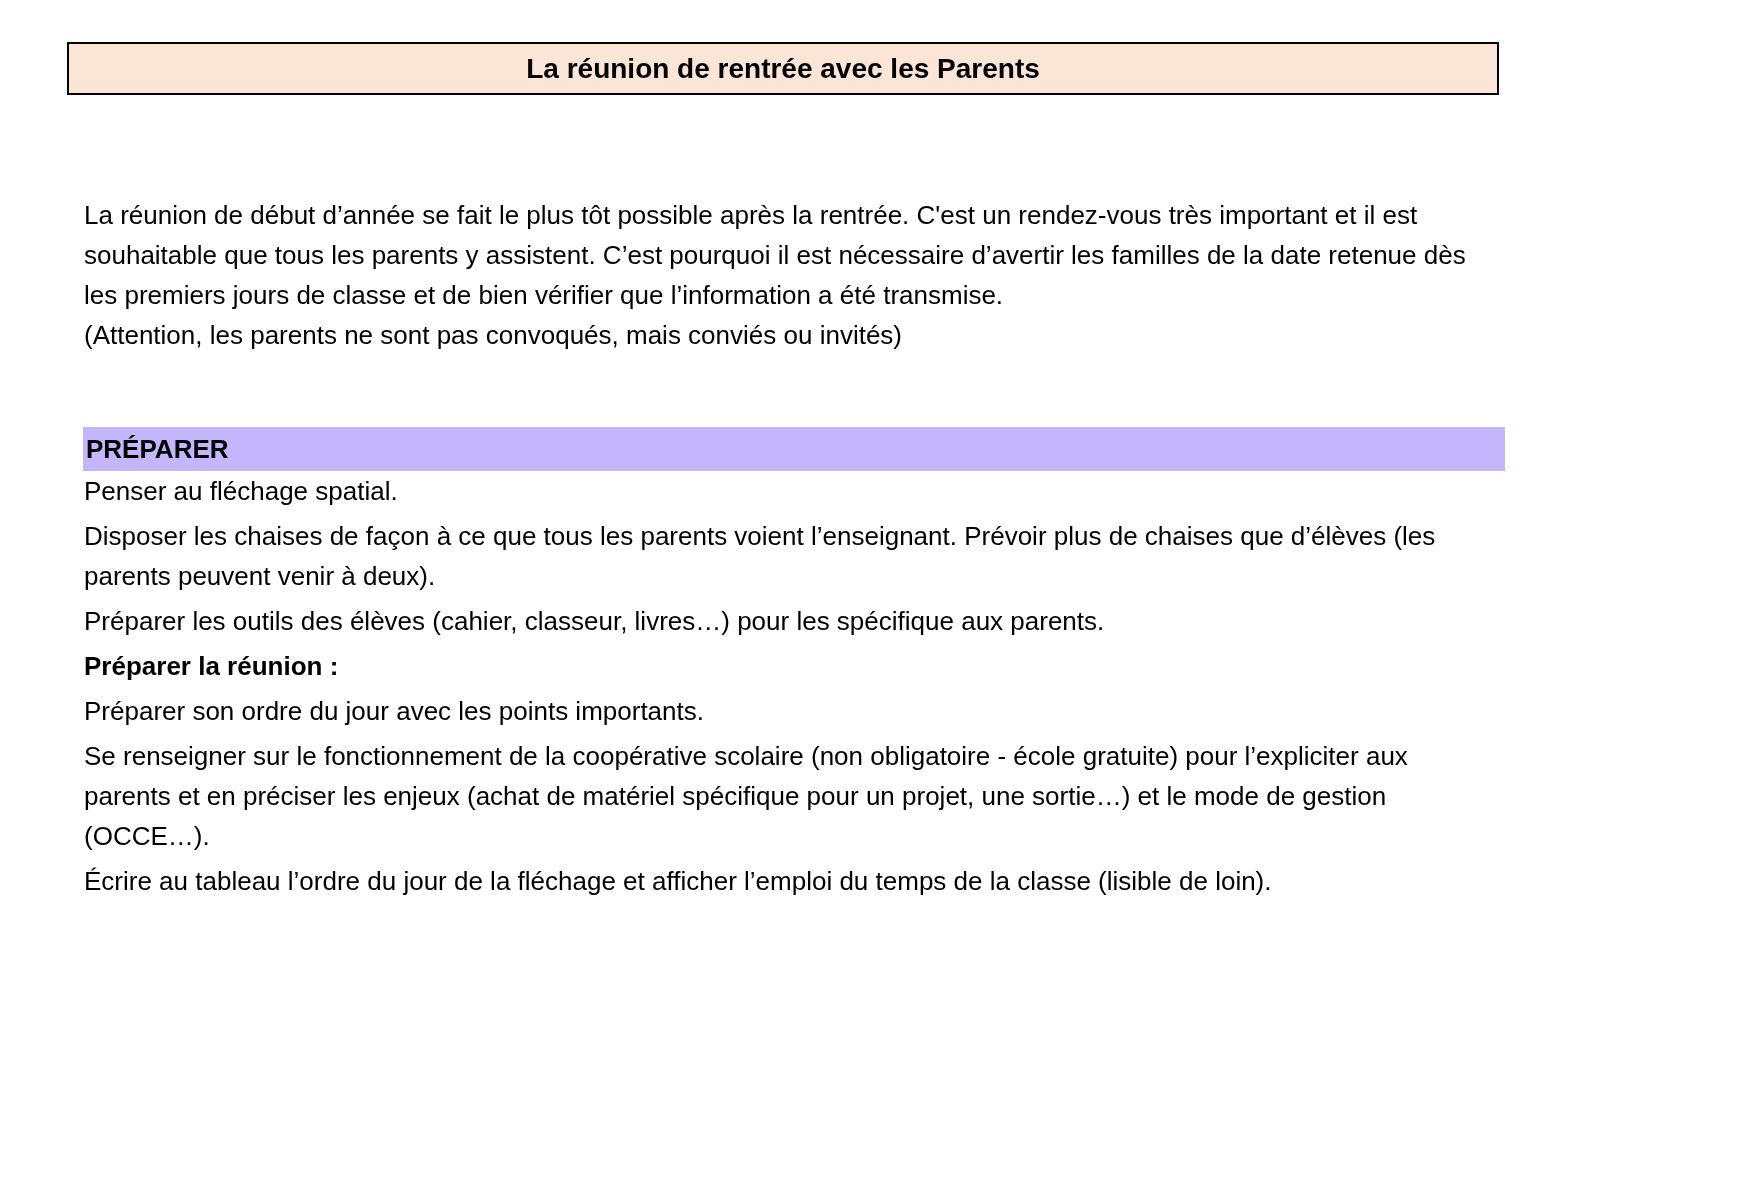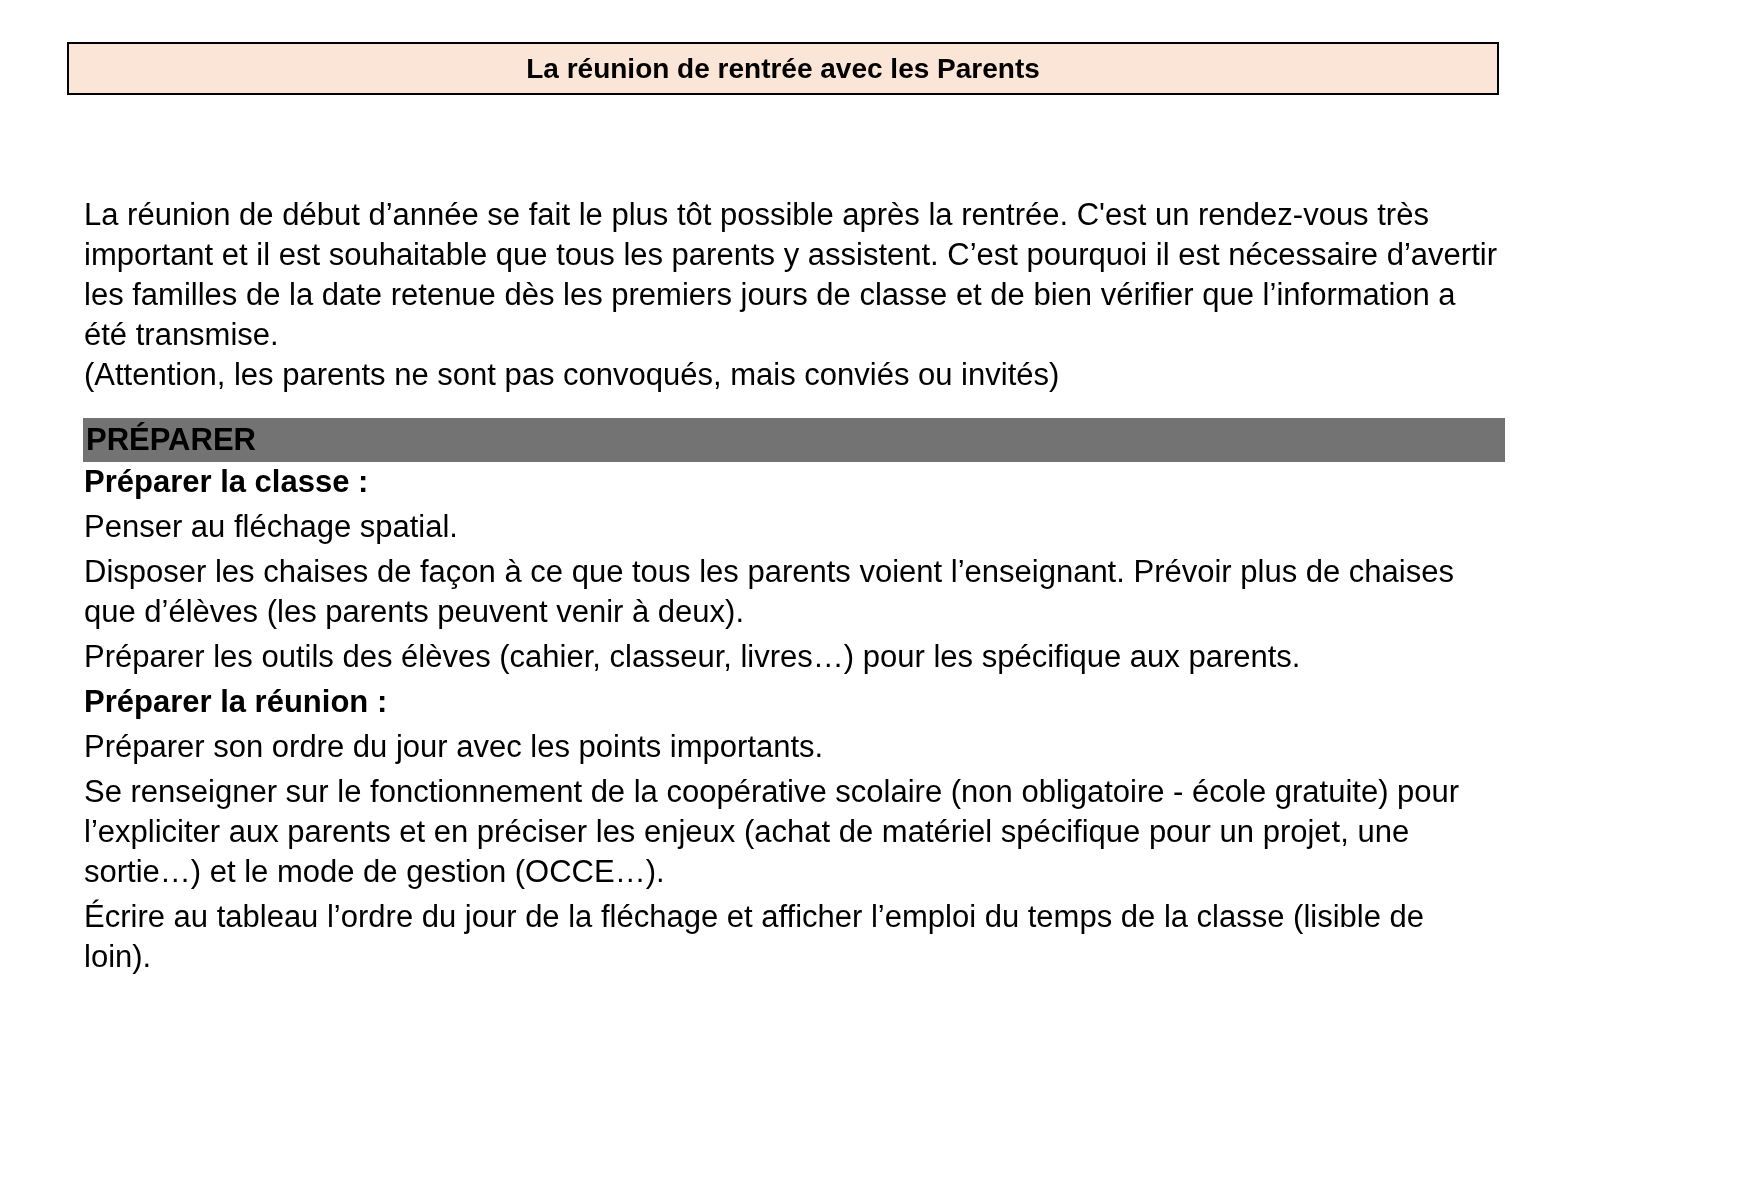--- a/index.html
+++ b/index.html
@@ -21,32 +21,32 @@
     background: #fbe5d6;
     text-align: center;
     font-weight: bold;
     font-size: 28px;
     line-height: 34px;
     padding: 8px 0 7px 0;
   }
   .content {
     margin-left: 84px;
     width: 1414px;
-    font-size: 31px;
+    font-size: 26px;
     line-height: 40px;
   }
   .intro {
     margin-top: 100px;
   }
   .intro p {
     margin: 0;
   }
   .section-band {
-    margin-top: 23px;
-    background: #737373;
+    margin-top: 72px;
+    background: #c4b5fd;
     font-weight: bold;
     padding: 2px 0 2px 3px;
     
     width: 1419px;
     margin-left: -1px;
   }
   .list p {
     margin: 0 0 5px 0;
   }
   .subhead {
@@ -65,21 +65,20 @@
   <div class="intro">
     <p>La réunion de début d’année se fait le plus tôt possible après la rentrée. C'est un rendez-vous très important et il est souhaitable que tous les parents y assistent. C’est pourquoi il est nécessaire d’avertir les familles de la date retenue dès les premiers jours de classe et de bien vérifier que l’information a été transmise.</p>
     <p>(Attention, les parents ne sont pas convoqués, mais conviés ou invités)</p>
   </div>
 
   <div class="section-band">
     <span>PRÉPARER</span>
   </div>
 
   <div class="list">
-    <p class="subhead">Préparer la classe :</p>
     <p>Penser au fléchage spatial.</p>
     <p>Disposer les chaises de façon à ce que tous les parents voient l’enseignant. Prévoir plus de chaises que d’élèves (les parents peuvent venir à deux).</p>
     <p>Préparer les outils des élèves (cahier, classeur, livres…) pour les spécifique aux parents.</p>
   </div>
 
   <div class="list">
     <p class="subhead">Préparer la réunion :</p>
     <p>Préparer son ordre du jour avec les points importants.</p>
     <p>Se renseigner sur le fonctionnement de la coopérative scolaire (non obligatoire - école gratuite) pour l’expliciter aux parents et en préciser les enjeux (achat de matériel spécifique pour un projet, une sortie…) et le mode de gestion (OCCE…).</p>
     <p>Écrire au tableau l’ordre du jour de la fléchage et afficher l’emploi du temps de la classe (lisible de loin).</p>

